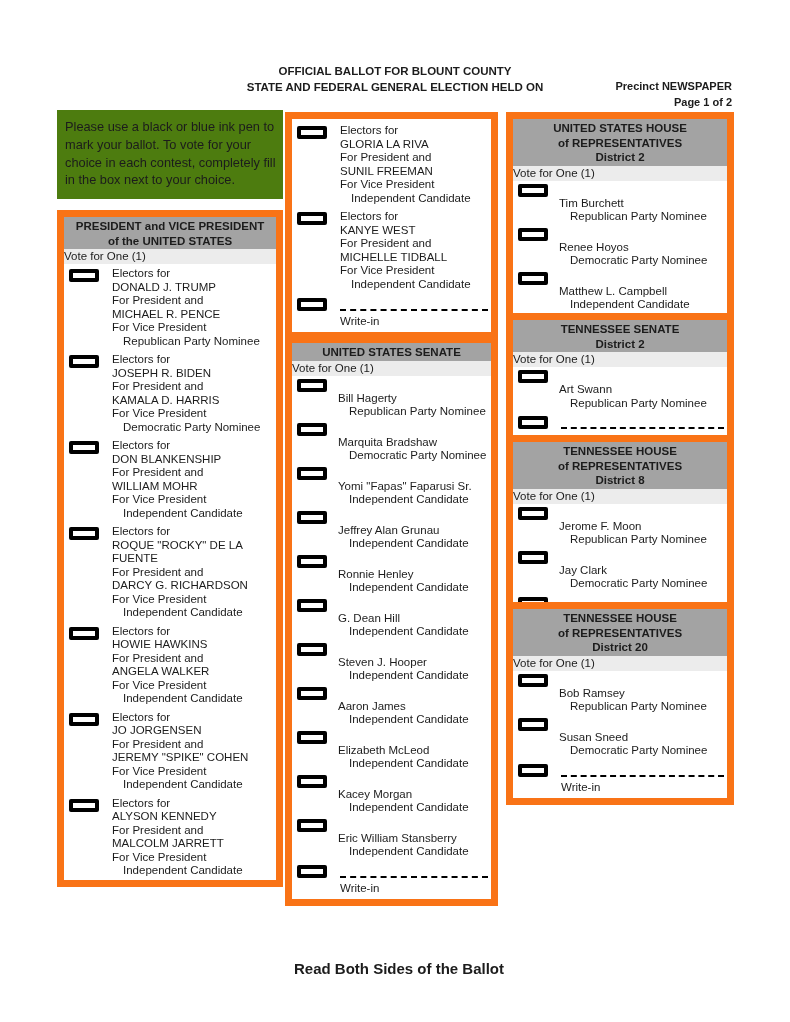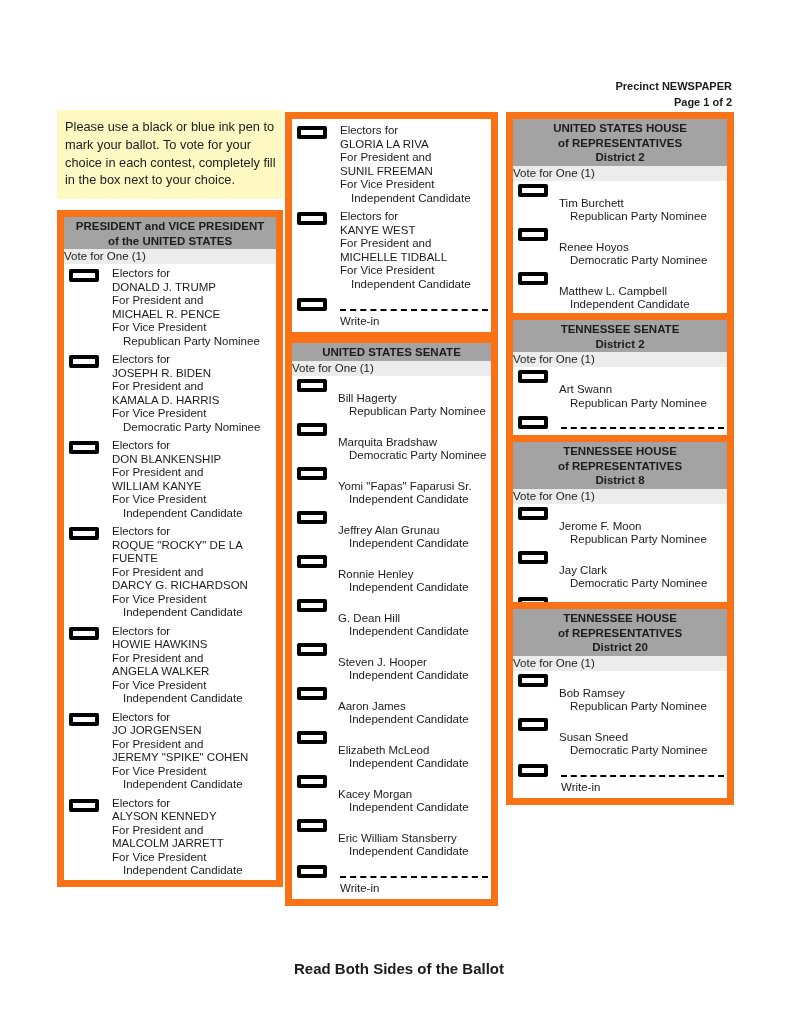--- a/index.html
+++ b/index.html
@@ -13,21 +13,21 @@
            font-weight:bold; font-size:11.5px; line-height:15.5px; }
   .hdr-r { position:absolute; top:79px; right:58px; text-align:right;
            font-weight:bold; font-size:11px; line-height:15.5px; }
   
   .col { position:absolute; }
   .col-left  { left:57px;  top:110px; width:226px; }
   .col-mid   { left:285px; top:112px; width:213px; }
   .col-right { left:506px; top:112px; width:228px; }
   .abs { position:absolute; left:0; right:0; }
   
-  .instructions { background:#fef9c3; padding:8px 7px 10px 8px;
+  .instructions { background:#4d7c0f; padding:8px 7px 10px 8px;
                   font-size:12.8px; line-height:17.8px; margin-bottom:11px; }
   .banner { background:#141414; color:#fff; font-weight:bold; font-size:11px;
             text-align:center; padding:2px 0 3px; letter-spacing:.2px; }
   .box { border:7px solid #f97316; background:#fff; }
   .ct  { background:#a3a3a3; text-align:center; font-weight:bold;
          font-size:11.5px; line-height:14.5px; padding:2px 2px 1px; }
   .vf  { background:#ececec; text-align:left; font-size:11.5px;
          line-height:14px; padding:0 0 1px; }
   
   .cand { position:relative; padding:16px 2px 1px 46px; min-height:30px; }
@@ -45,20 +45,22 @@
   
   .footer { position:absolute; top:960px; left:4px; width:790px; text-align:center;
             font-weight:bold; font-size:15px; }
 </style>
 </head>
 <body>
 
 <div>
 
   <div class="hdr-c">
+    <div>OFFICIAL BALLOT FOR BLOUNT COUNTY</div>
+    <div>STATE AND FEDERAL GENERAL ELECTION HELD ON</div>
   </div>
   <div class="hdr-r">
     <div>Precinct NEWSPAPER</div>
     <div>Page 1 of 2</div>
   </div>
 
   <div class="col col-left">
     <div class="instructions">Please use a black or blue ink pen to mark your ballot. To vote for your choice in each contest, completely fill in the box next to your choice.</div>
 
     <div class="box">
@@ -84,21 +86,21 @@
         <div class="ln">For President and</div>
         <div class="ln">KAMALA D. HARRIS</div>
         <div class="ln">For Vice President</div>
         <div class="ln party">Democratic Party Nominee</div>
       </div>
       <div class="cand pres">
         <span class="cb"></span>
         <div class="ln">Electors for</div>
         <div class="ln">DON BLANKENSHIP</div>
         <div class="ln">For President and</div>
-        <div class="ln">WILLIAM KANYE</div>
+        <div class="ln">WILLIAM MOHR</div>
         <div class="ln">For Vice President</div>
         <div class="ln party">Independent Candidate</div>
       </div>
       <div class="cand pres">
         <span class="cb"></span>
         <div class="ln">Electors for</div>
         <div class="ln">ROQUE "ROCKY" DE LA FUENTE</div>
         <div class="ln">For President and</div>
         <div class="ln">DARCY G. RICHARDSON</div>
         <div class="ln">For Vice President</div>

